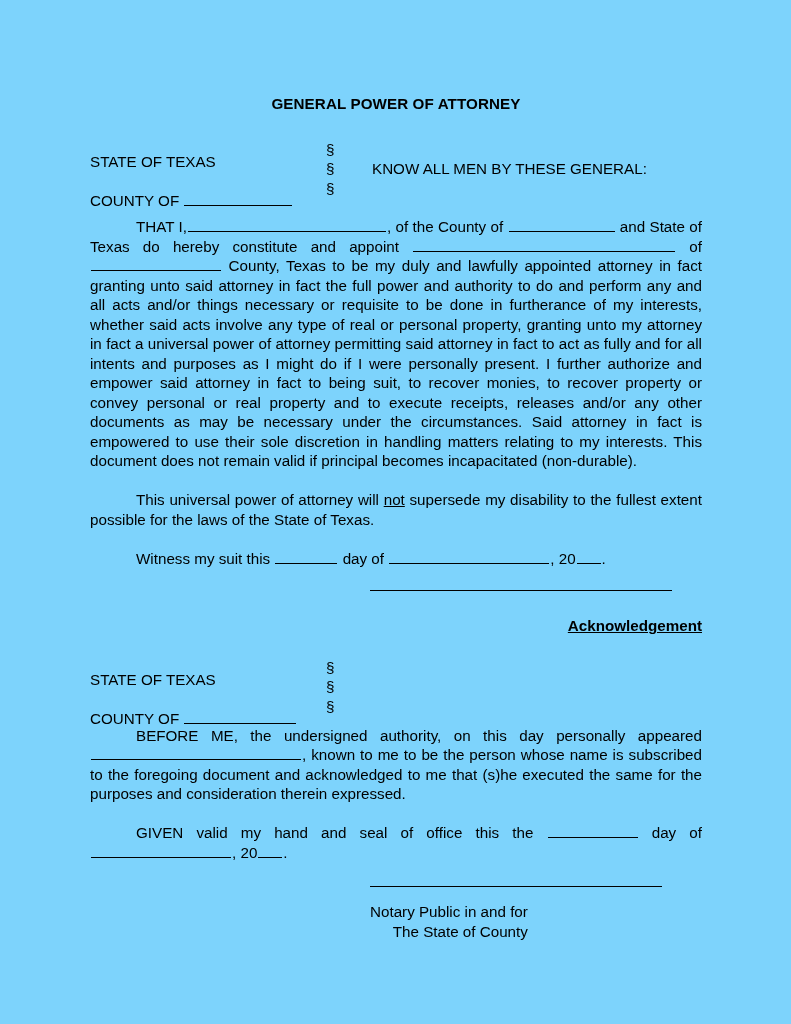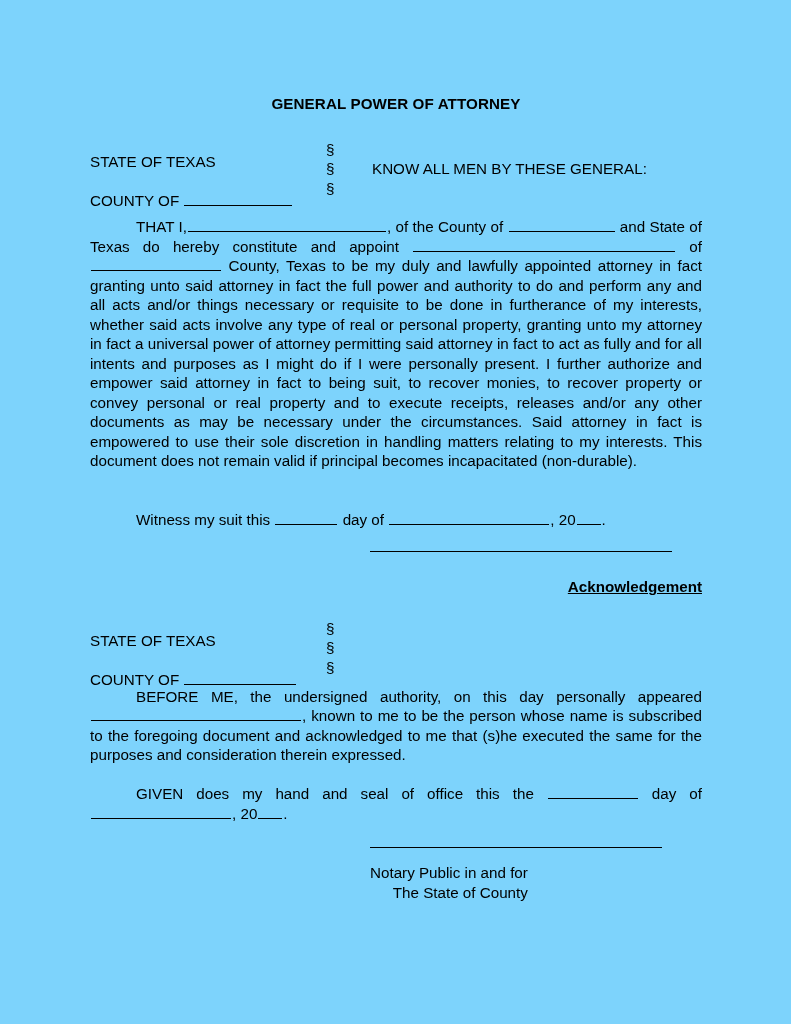--- a/index.html
+++ b/index.html
@@ -159,20 +159,21 @@
         <span class="venue-sec">§</span>
       </div>
     </div>
 
     <div class="para-gap"></div>
 
     <p class="para indent"><span>THAT I,</span><span class="blank" style="width:198px"></span><span>, of the County of</span> <span class="blank" style="width:106px"></span> <span>and State of Texas do hereby constitute and appoint</span> <span class="blank" style="width:262px"></span> <span>of</span> <span class="blank" style="width:130px"></span> <span>County, Texas to be my duly and lawfully appointed attorney in fact granting unto said attorney in fact the full power and authority to do and perform any and all acts and/or things necessary or requisite to be done in furtherance of my interests, whether said acts involve any type of real or personal property, granting unto my attorney in fact a universal power of attorney permitting said attorney in fact to act as fully and for all intents and purposes as I might do if I were personally present.  I further authorize and empower said attorney in fact to being suit, to recover monies, to recover property or convey personal or real property and to execute receipts, releases and/or any other documents as may be necessary under the circumstances. Said attorney in fact is empowered to use their sole discretion in handling matters relating to my interests. This document does not remain valid if principal becomes incapacitated (non-durable).</span></p>
 
     <div class="para-gap"></div>
 
+    <p class="para indent"><span>This universal power of attorney will</span> <span class="u">not</span> <span>supersede my disability to the fullest extent possible for the laws of the State of Texas.</span></p>
 
     <div class="para-gap"></div>
 
     <p class="para nojust indent"><span>Witness my suit this</span> <span class="blank" style="width:62px"></span> <span>day of</span> <span class="blank" style="width:160px"></span><span>, 20</span><span class="blank" style="width:24px"></span><span>.</span></p>
 
     <div class="sig-line">
       <div class="sig-rule sig-principal"></div>
     </div>
 
     <div class="ack-title">Acknowledgement</div>
@@ -190,21 +191,21 @@
         <span class="venue-sec">§</span>
       </div>
     </div>
 
     <div class="para-gap-sm"></div>
 
     <p class="para indent"><span>BEFORE ME, the undersigned authority, on this day personally appeared</span> <span class="blank" style="width:210px"></span><span>, known to me to be the person whose name is subscribed to the foregoing document and acknowledged to me that (s)he executed the same for the purposes and consideration therein expressed.</span></p>
 
     <div class="para-gap"></div>
 
-    <p class="para indent"><span>GIVEN does my hand and seal of office this the</span> <span class="blank" style="width:90px"></span> <span>day of</span> <span class="blank" style="width:140px"></span><span>, 20</span><span class="blank" style="width:24px"></span><span>.</span></p>
+    <p class="para indent"><span>GIVEN valid my hand and seal of office this the</span> <span class="blank" style="width:90px"></span> <span>day of</span> <span class="blank" style="width:140px"></span><span>, 20</span><span class="blank" style="width:24px"></span><span>.</span></p>
 
     <div class="notary-block">
       <div class="sig-rule sig-notary"></div>
       <div class="notary-caption">
         <div>Notary Public in and for</div>
         <div>The State of County</div>
       </div>
     </div>
 
   </div>

